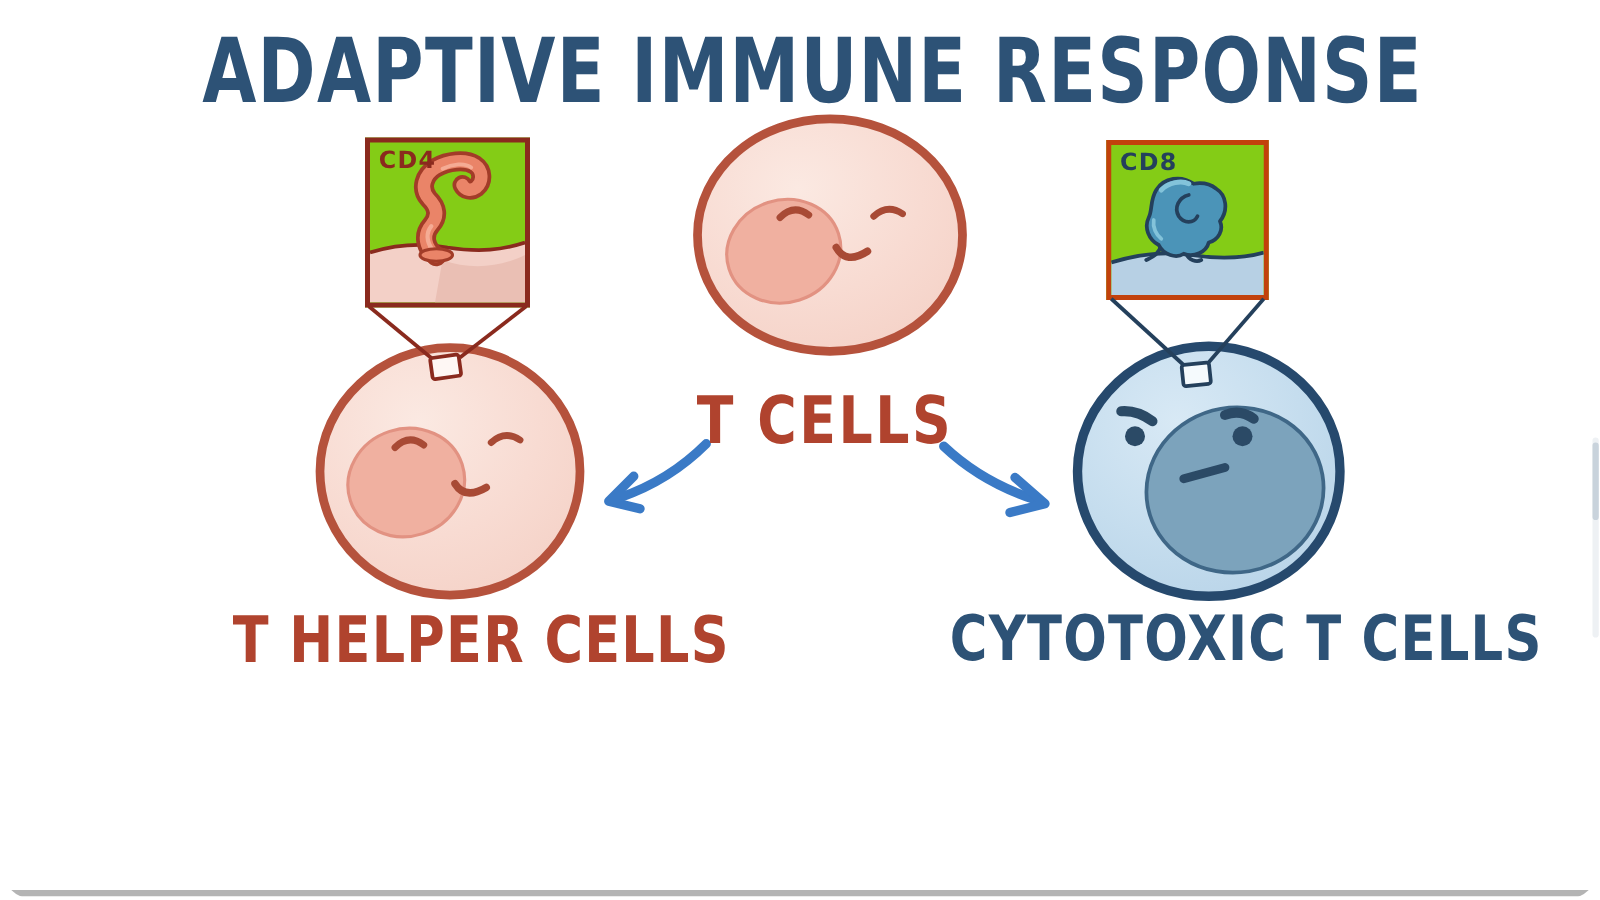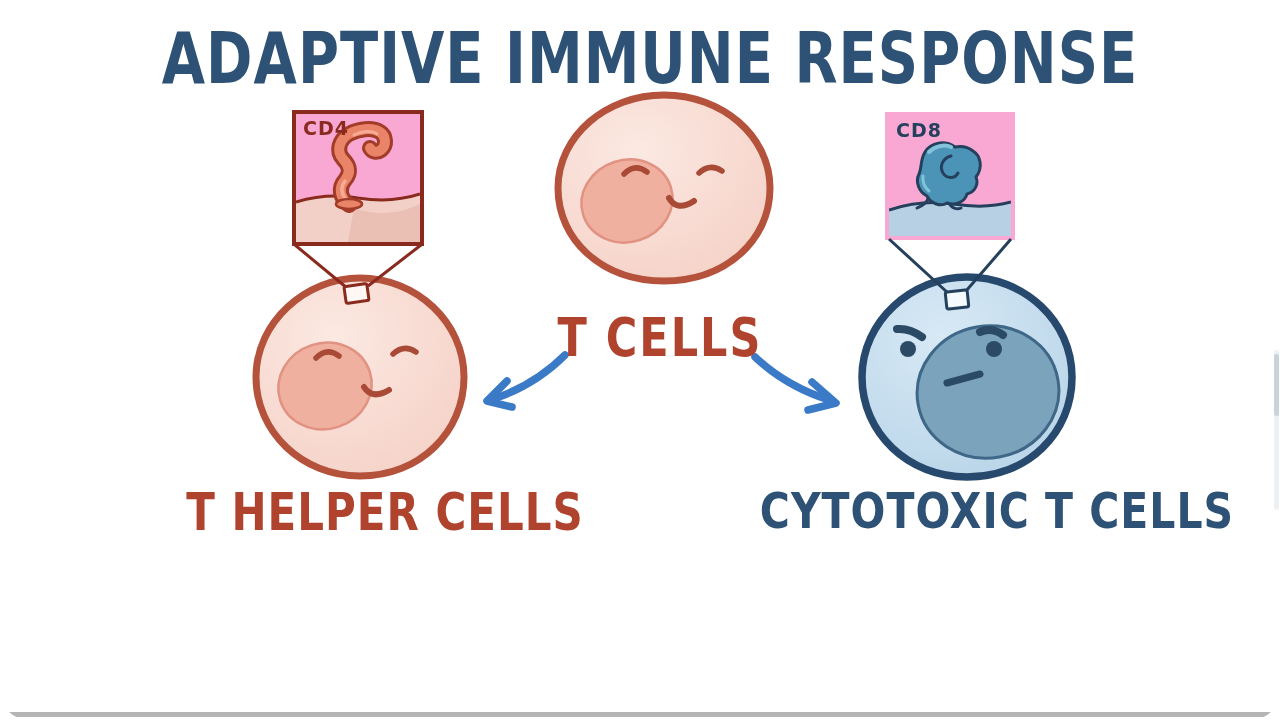--- a/index.html
+++ b/index.html
@@ -13,23 +13,23 @@
     transform-origin:center top;white-space:nowrap;
     font-size:56px;font-weight:bold;letter-spacing:1px;color:#2d5276;
   }
   .label{
     position:absolute;transform:translateX(-50%) scaleY(1.22);transform-origin:center top;
     white-space:nowrap;font-weight:bold;
   }
   .t-cells{left:660px;top:307px;font-size:43px;letter-spacing:2px;color:#b0432e;}
   .t-helper{left:385px;top:482px;font-size:42px;letter-spacing:1px;color:#b0432e;}
   .cytotoxic{left:997px;top:482px;font-size:41px;letter-spacing:1px;color:#2d5276;}
-  .inset{position:absolute;background:#f9a8d4;box-sizing:border-box;}
+  .inset{position:absolute;background:#84cc16;box-sizing:border-box;}
   .inset-cd4{left:292px;top:110px;width:132px;height:136px;border:4px solid #8a2a1e;}
-  .inset-cd8{left:885px;top:112px;width:130px;height:128px;border:4px solid #f9a8d4;}
+  .inset-cd8{left:885px;top:112px;width:130px;height:128px;border:4px solid #c2410c;}
   .inset svg{position:absolute;left:0;top:0;}
   .inset-label{
     position:absolute;left:7px;top:3px;font-size:19px;font-weight:bold;letter-spacing:1px;
   }
   .inset-cd4 .inset-label{color:#8a2a1e;}
   .inset-cd8 .inset-label{color:#24405c;}
   .scene{position:absolute;left:0;top:0;width:1280px;height:720px;}
   .scrollbar{
     position:absolute;right:1px;top:350px;width:5px;height:160px;background:#eef1f4;border-radius:3px;
   }

